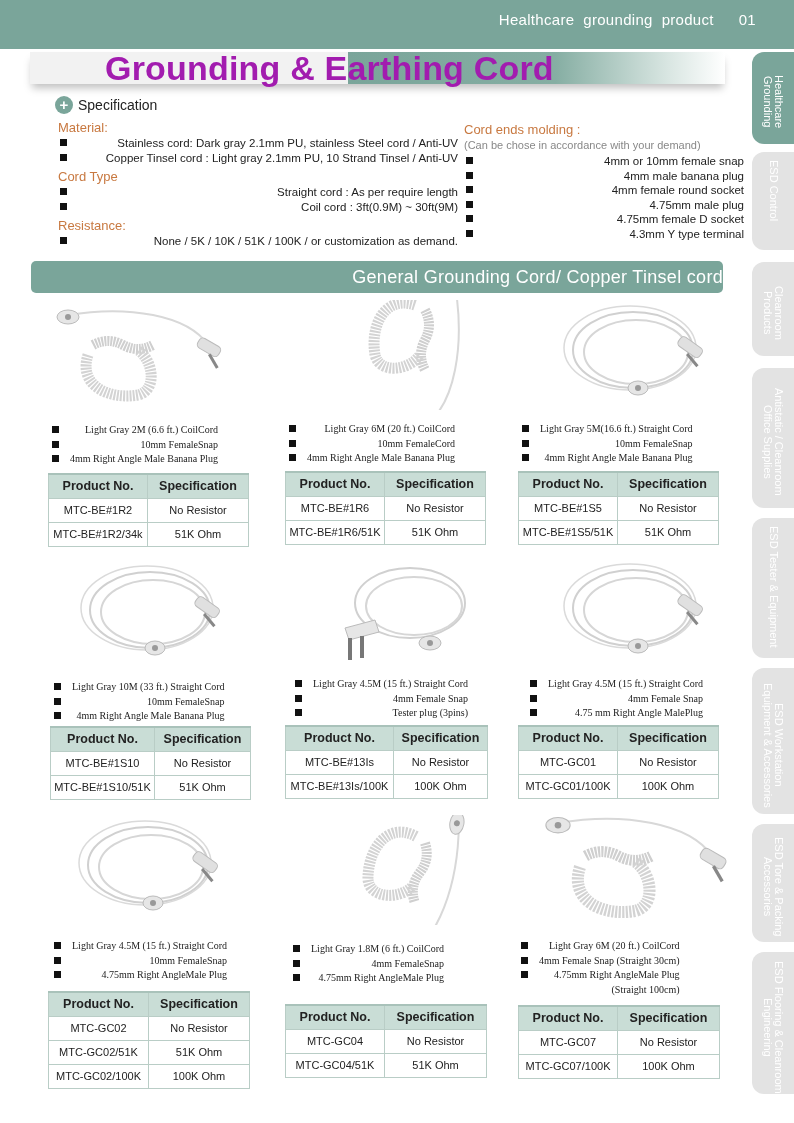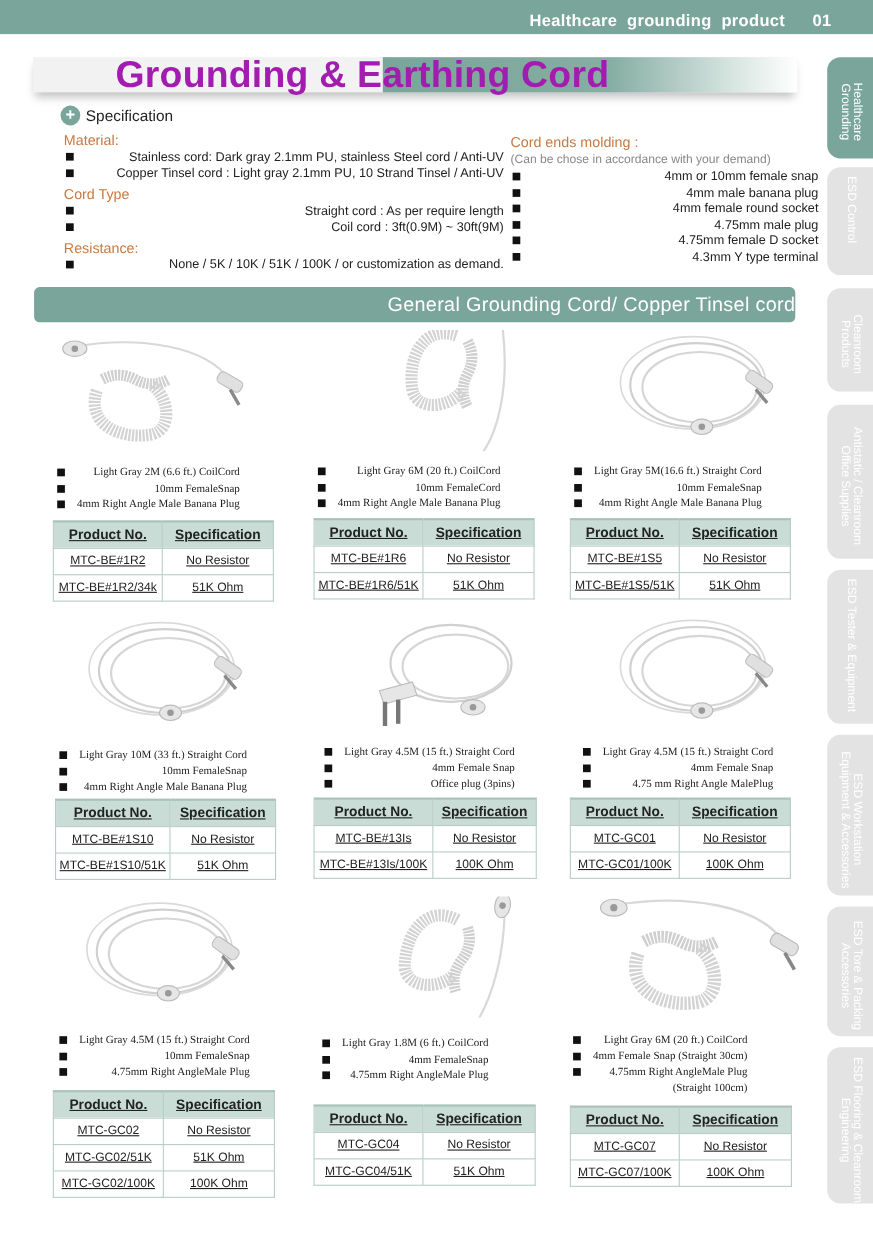--- a/index.html
+++ b/index.html
@@ -1,19 +1,19 @@
 <!DOCTYPE html>
 <html><head>
 <meta charset="utf-8">
 <style>
   * { box-sizing: border-box; margin: 0; padding: 0; }
   html, body { width: 794px; height: 1123px; background: #ffffff; overflow: hidden; }
   body { position: relative; font-family: "Liberation Sans", sans-serif; color: #222; }
 
-  .topbar { position: absolute; left: 0; top: 0; width: 794px; height: 31px; background: #7aa59a; font-weight: bold; }
+  .topbar { position: absolute; left: 0; top: 0; width: 794px; height: 49px; background: #7aa59a; }
   .topbar .ttl { position: absolute; right: 38px; top: 11px; color: #fff; font-size: 15px; letter-spacing: 0.3px; }
 
   .title-band { position: absolute; left: 30px; top: 52px; width: 695px; height: 32px; background: #f2f2f2; box-shadow: 0 6px 8px -2px rgba(0,0,0,0.25); }
   .title-band .grad { position: absolute; left: 318px; top: 0; width: 377px; height: 32px; background: linear-gradient(to right, #7aa59a 0%, #86aea3 55%, #d9e6e2 85%, #ffffff 100%); }
   .title-band h1 { position: absolute; left: 75px; top: 0; font-size: 34px; line-height: 32px; font-weight: bold; color: #a21caf; letter-spacing: 0.2px; }
 
   .spec-head { position: absolute; left: 55px; top: 96px; display: flex; align-items: center; gap: 5px; }
   .plus { width: 18px; height: 18px; border-radius: 50%; background: #7aa59a; color: #fff; font-weight: bold; font-size: 15px; line-height: 18px; text-align: center; }
   .spec-head span.lbl { font-size: 14px; color: #222; }
 
@@ -29,21 +29,21 @@
 
   .tabs { position: absolute; left: 752px; top: 52px; width: 42px; }
   .tab { position: absolute; left: 0; width: 42px; background: #e3e3e3; border-radius: 12px 0 0 12px; }
   .tab.active { background: #7aa59a; }
   .tab .tx { position: absolute; left: 50%; top: 8px; transform-origin: 0 0; writing-mode: vertical-rl; color: #fff; font-size: 11px; line-height: 11px; text-align: center; }
 
   .prod { position: absolute; }
   .prod .img { position: absolute; }
   .prod .bullets { position: absolute; }
   .prod .bullets .bul { font-size: 10px; line-height: 14.5px; font-family: Liberation Serif, serif; }
-  table.ptab { position: absolute; border-collapse: collapse; font-size: 11px; text-decoration: underline; }
+  table.ptab { position: absolute; border-collapse: collapse; font-size: 11px; }
   table.ptab th { background: #c9ddd6; color: #222; font-size: 12.5px; font-weight: bold; height: 24px; border: 1px solid #b9cdc6; border-top: 2px solid #a9c2ba; text-align: center; }
   table.ptab td { height: 24px; border: 1px solid #b9cdc6; text-align: center; color: #222; background: #fff; }
 </style>
 </head>
 <body>
 
 <div class="topbar" data-name="top-header-bar">
   <span class="ttl" data-name="header-section-title">
     <span data-name="header-title-text" style="white-space:pre">Healthcare  grounding  product</span>
     <span style="display:inline-block;width:16px"></span>
@@ -256,21 +256,21 @@
     </table>
 </div>
 
 <div class="prod" style="left:285px;top:558px" data-name="product-card">
   <svg class="img" style="left:45px;top:0" width="160" height="115" data-name="israel-plug-cord-image">
       <use href="#israel"></use>
     </svg>
   <div class="bullets" style="left:8px;top:119px" data-name="product-bullets">
     <div class="bul" data-name="product-bullet">Light Gray 4.5M (15 ft.) Straight Cord</div>
     <div class="bul" data-name="product-bullet">4mm Female Snap</div>
-    <div class="bul" data-name="product-bullet">Office plug (3pins)</div>
+    <div class="bul" data-name="product-bullet">Tester plug (3pins)</div>
   </div>
   <table class="ptab" style="left:0;top:167px;width:203px" data-name="product-table">
     <tbody>
         <tr>
           <th style="width:108px" data-name="header-product-no">Product No.</th>
           <th data-name="header-specification">Specification</th>
         </tr>
     <tr data-name="table-row">
           <td data-name="product-no-cell">MTC-BE#13Is</td>
           <td data-name="spec-cell">No Resistor</td>

